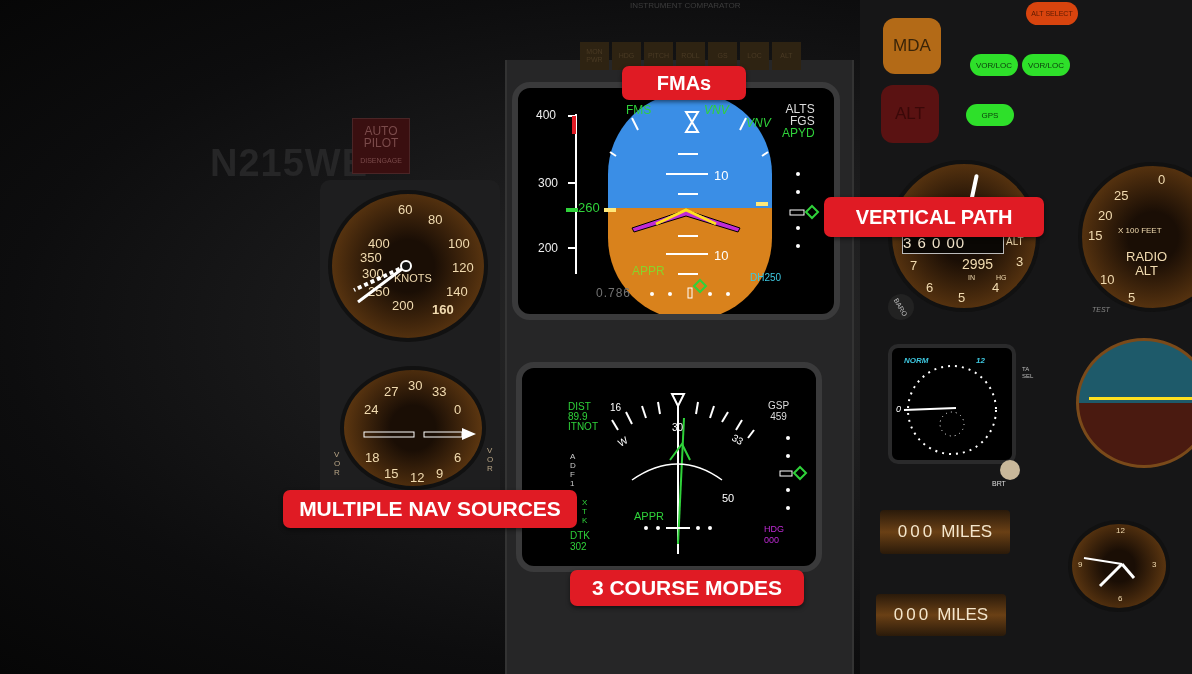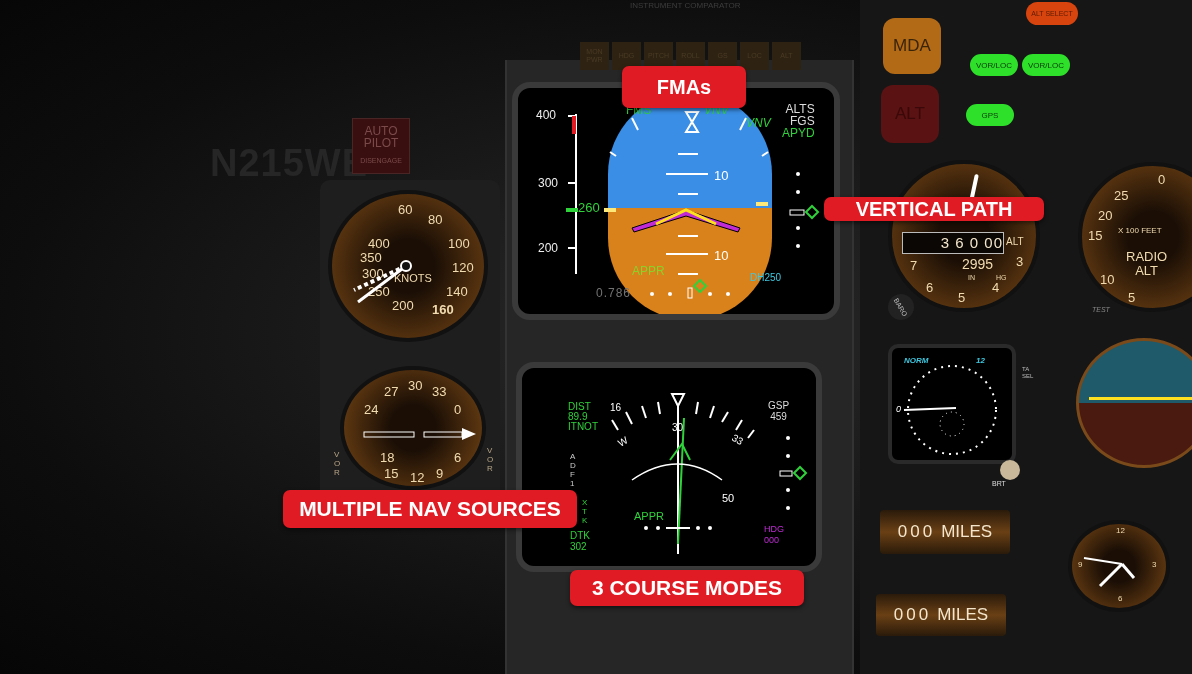--- a/index.html
+++ b/index.html
@@ -204,39 +204,39 @@
 <div class="abs gauge" style="left:340px;top:366px;width:146px;height:124px;">
   <span class="glbl" style="left:64px;top:8px;">30</span>
   <span class="glbl" style="left:40px;top:14px;">27</span>
   <span class="glbl" style="left:20px;top:32px;">24</span>
   <span class="glbl" style="left:88px;top:14px;">33</span>
   <span class="glbl" style="left:110px;top:32px;">0</span>
   <span class="glbl" style="left:110px;top:80px;">6</span>
   <span class="glbl" style="left:92px;top:96px;">9</span>
   <span class="glbl" style="left:66px;top:100px;">12</span>
   <span class="glbl" style="left:40px;top:96px;">15</span>
-  <span class="glbl" style="left:36px;top:80px;">18</span>
+  <span class="glbl" style="left:21px;top:80px;">18</span>
   <svg width="138" height="116" style="position:absolute;left:0;top:0;">
     <rect x="20" y="62" width="50" height="5" fill="none" stroke="#fff"></rect>
     <rect x="80" y="62" width="38" height="5" fill="none" stroke="#fff"></rect>
     <path d="M118 58 L132 64 L118 70 Z" fill="#fff"></path>
   </svg>
 </div>
 <div class="abs" style="left:334px;top:450px;color:#b8a586;font-size:8px;width:8px;line-height:9px;word-wrap:break-word;">VOR</div>
 <div class="abs" style="left:487px;top:446px;color:#b8a586;font-size:8px;width:8px;line-height:9px;word-wrap:break-word;">VOR</div>
 
 <div class="abs lamp" style="left:883px;top:18px;width:58px;height:56px;background:#b36a17;color:#3a2408;font-size:17px;">MDA</div>
 <div class="abs lamp" style="left:881px;top:85px;width:58px;height:58px;background:#5a1212;color:#3a0808;font-size:17px;">ALT</div>
 <div class="abs lamp" style="left:1026px;top:2px;width:52px;height:23px;background:#d8440e;color:#5a1a00;font-size:7px;line-height:8px;text-align:center;">ALT SELECT</div>
 <div class="abs lamp" style="left:970px;top:54px;width:48px;height:22px;background:#2ee02a;">VOR/LOC</div>
 <div class="abs lamp" style="left:1022px;top:54px;width:48px;height:22px;background:#2ee02a;">VOR/LOC</div>
 <div class="abs lamp" style="left:966px;top:104px;width:48px;height:22px;background:#2ee02a;">GPS</div>
 
 <div class="abs gauge" style="left:888px;top:160px;width:152px;height:152px;">
-  <div class="abs" style="left:10px;top:68px;width:100px;height:20px;background:#0a0704;border:1px solid #bbb;color:#f4e6cc;font-size:15px;line-height:20px;text-align:right;letter-spacing:1px;">3 6 0 00</div>
+  <div class="abs" style="left:10px;top:68px;width:100px;height:20px;background:#0a0704;border:1px solid #bbb;color:#f4e6cc;font-size:15px;line-height:20px;text-align:left;letter-spacing:1px;">3 6 0 00</div>
   <span class="glbl" style="left:114px;top:72px;font-size:10px;">ALT</span>
   <span class="glbl" style="left:70px;top:92px;font-size:14px;">2995</span>
   <span class="glbl" style="left:76px;top:110px;font-size:7px;">IN</span>
   <span class="glbl" style="left:104px;top:110px;font-size:7px;">HG</span>
   <span class="glbl" style="left:18px;top:94px;">7</span>
   <span class="glbl" style="left:34px;top:116px;">6</span>
   <span class="glbl" style="left:66px;top:126px;">5</span>
   <span class="glbl" style="left:100px;top:116px;">4</span>
   <span class="glbl" style="left:124px;top:90px;">3</span>
   <div class="abs" style="left:80px;top:10px;width:4px;height:28px;background:#fff;transform:rotate(12deg);border-radius:2px;"></div>
@@ -290,16 +290,16 @@
     <line x1="50" y1="40" x2="12" y2="34" stroke="#fff" stroke-width="2"></line>
     <line x1="50" y1="40" x2="28" y2="62" stroke="#fff" stroke-width="3"></line>
     <line x1="50" y1="40" x2="62" y2="54" stroke="#fff" stroke-width="3"></line>
   </svg>
 </div>
 
 <div class="abs" style="left:1076px;top:338px;width:130px;height:124px;border-radius:50%;background:linear-gradient(#1e5a6a 0%,#1e5a6a 50%,#4a1a10 50%,#4a1a10 100%);border:3px solid #7a4a1a;">
   <div class="abs" style="left:10px;top:56px;width:110px;height:3px;background:#ffe020;"></div>
 </div>
 
-<div class="abs label-red" style="left:622px;top:66px;width:104px;height:42px;font-size:20px;">FMAs</div>
-<div class="abs label-red" style="left:824px;top:197px;width:200px;height:24px;font-size:20px;">VERTICAL PATH</div>
+<div class="abs label-red" style="left:622px;top:66px;width:104px;height:34px;font-size:20px;">FMAs</div>
+<div class="abs label-red" style="left:824px;top:197px;width:200px;height:40px;font-size:20px;">VERTICAL PATH</div>
 <div class="abs label-red" style="left:283px;top:490px;width:274px;height:38px;font-size:21px;">MULTIPLE NAV SOURCES</div>
 <div class="abs label-red" style="left:570px;top:570px;width:214px;height:36px;font-size:21px;">3 COURSE MODES</div>
 
 </body></html>

